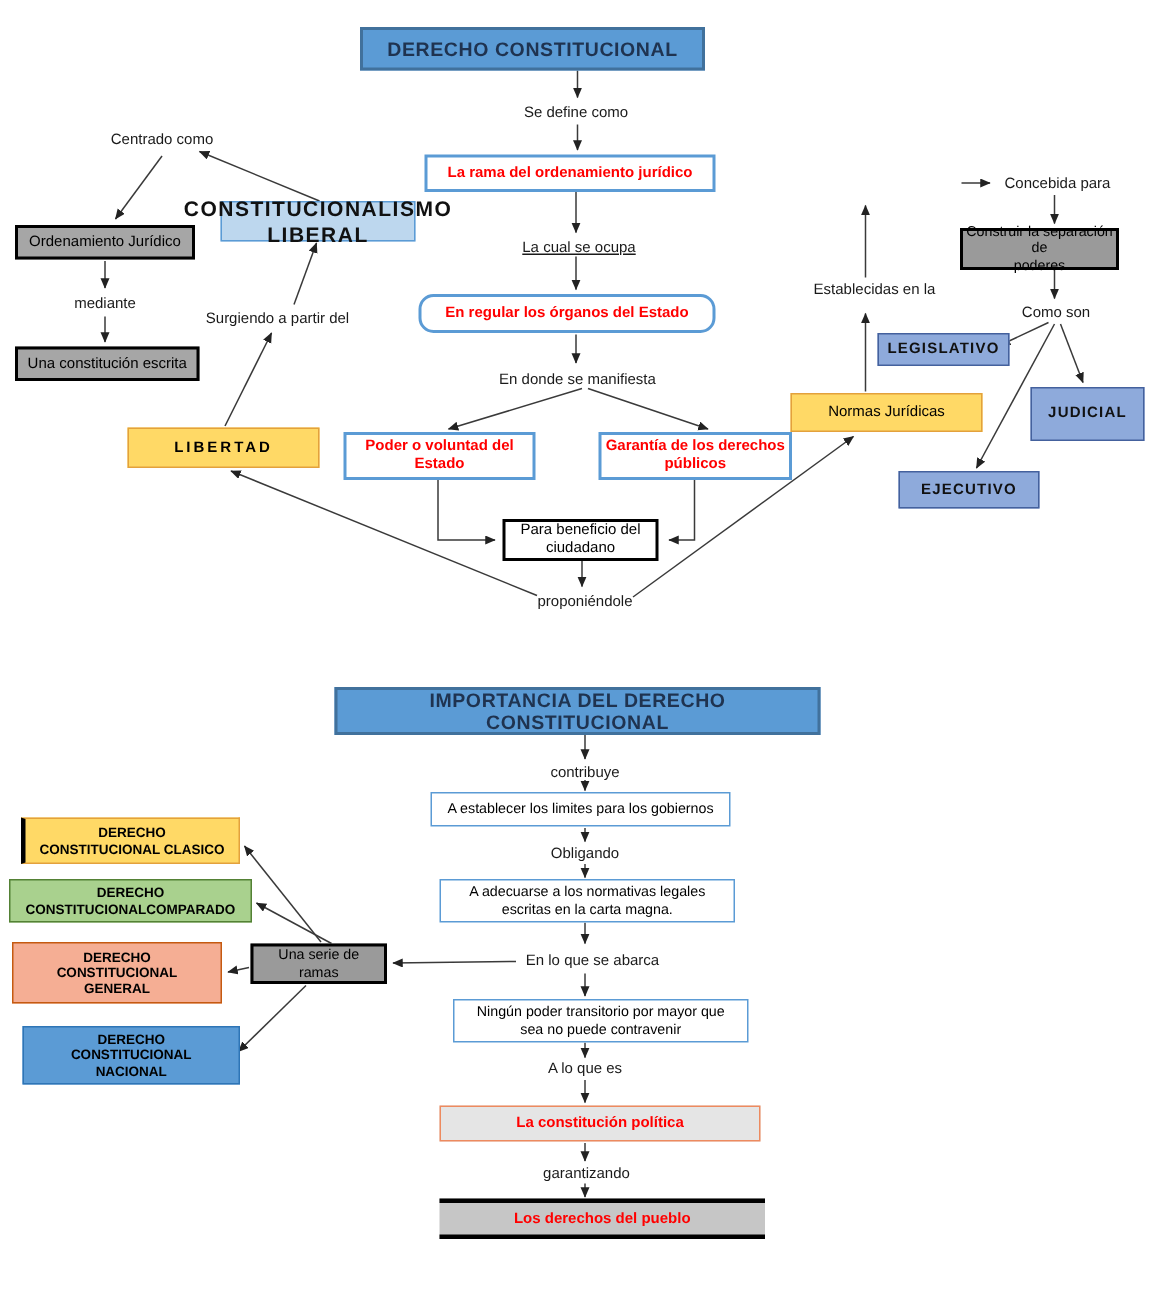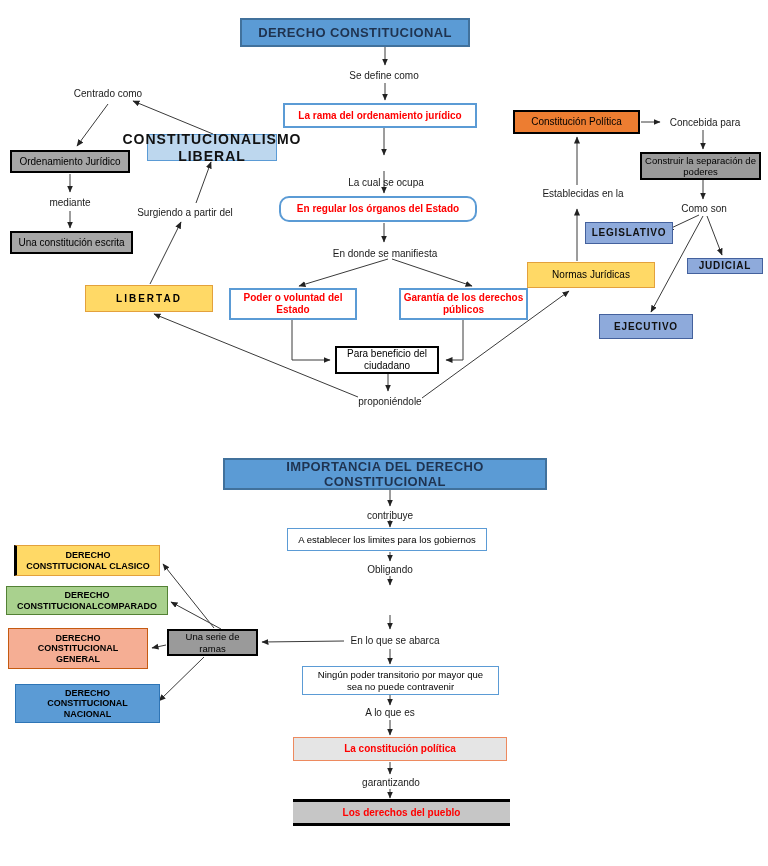--- a/index.html
+++ b/index.html
@@ -106,66 +106,67 @@
 LIBERAL</div>
 
   <div class="node gray" style="left:10px;top:150px;width:120px;height:23px;">Ordenamiento Jurídico</div>
 
   <div class="lbl" style="left:35px;top:195px;width:70px;height:14px;">mediante</div>
 
   <div class="node gray" style="left:10px;top:231px;width:123px;height:23px;">Una constitución escrita</div>
 
   <div class="lbl" style="left:135px;top:205px;width:100px;height:14px;">Surgiendo a partir del</div>
 
-  <div class="lbl" style="left:336px;top:175px;width:100px;height:14px;">La cual se ocupa</div>
+  <div class="lbl" style="left:336px;top:158px;width:100px;height:14px;text-decoration:underline;">La cual se ocupa</div>
 
   <div class="node wb-red" style="left:279px;top:196px;width:198px;height:26px;border-radius:10px;">En regular los órganos del Estado</div>
 
   <div class="lbl" style="left:325px;top:246px;width:120px;height:14px;">En donde se manifiesta</div>
 
   <div class="node yellow bold sp2" style="left:85px;top:285px;width:128px;height:27px;">LIBERTAD</div>
 
   <div class="node wb-red" style="left:229px;top:288px;width:128px;height:32px;">Poder o voluntad del
 Estado</div>
 
   <div class="node wb-red" style="left:399px;top:288px;width:129px;height:32px;">Garantía de los derechos
 públicos</div>
 
   <div class="node wb-black" style="left:335px;top:346px;width:104px;height:28px;">Para beneficio del
 ciudadano</div>
 
   <div class="lbl" style="left:345px;top:394px;width:90px;height:14px;">proponiéndole</div>
 
-  <div class="node orange" style="left:513px;top:110px;width:127px;height:24px;">Constitución Política</div>
 
   <div class="lbl" style="left:663px;top:115px;width:84px;height:14px;">Concebida para</div>
 
-  <div class="node gray2" style="left:640px;top:152px;width:121px;height:28px;">Construir la separación de
+  <div class="node gray2" style="left:640px;top:152px;width:106px;height:28px;">Construir la separación de
 poderes</div>
 
   <div class="lbl" style="left:536px;top:186px;width:94px;height:14px;">Establecidas en la</div>
 
   <div class="lbl" style="left:678px;top:202px;width:52px;height:13px;">Como son</div>
 
   <div class="node peri" style="left:585px;top:222px;width:88px;height:22px;">LEGISLATIVO</div>
 
-  <div class="node peri" style="left:687px;top:258px;width:76px;height:16px;">JUDICIAL</div>
+  <div class="node peri" style="left:687px;top:258px;width:76px;height:36px;">JUDICIAL</div>
 
   <div class="node yellow" style="left:527px;top:262px;width:128px;height:26px;">Normas Jurídicas</div>
 
   <div class="node peri" style="left:599px;top:314px;width:94px;height:25px;">EJECUTIVO</div>
 
   <div class="node hdr" style="left:223px;top:458px;width:324px;height:32px;">IMPORTANCIA DEL DERECHO CONSTITUCIONAL</div>
 
   <div class="lbl" style="left:354px;top:509px;width:72px;height:13px;">contribuye</div>
 
   <div class="node wb" style="left:287px;top:528px;width:200px;height:23px;white-space:nowrap;">A establecer los limites para los gobiernos</div>
 
   <div class="lbl" style="left:354px;top:563px;width:72px;height:13px;">Obligando</div>
 
+  <div class="node wb" style="left:293px;top:586px;width:197px;height:29px;">A adecuarse a los normativas legales
+escritas en la carta magna.</div>
 
   <div class="lbl" style="left:340px;top:633px;width:110px;height:14px;">En lo que se abarca</div>
 
   <div class="node wb" style="left:302px;top:666px;width:197px;height:29px;">Ningún poder transitorio por mayor que
 sea no puede contravenir</div>
 
   <div class="lbl" style="left:355px;top:705px;width:70px;height:14px;">A lo que es</div>
 
   <div class="node salmon" style="left:293px;top:737px;width:214px;height:24px;">La constitución política</div>
 

